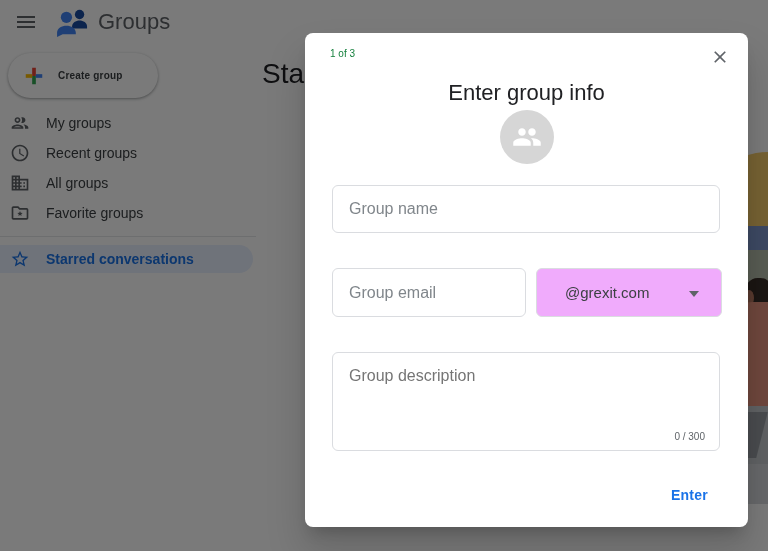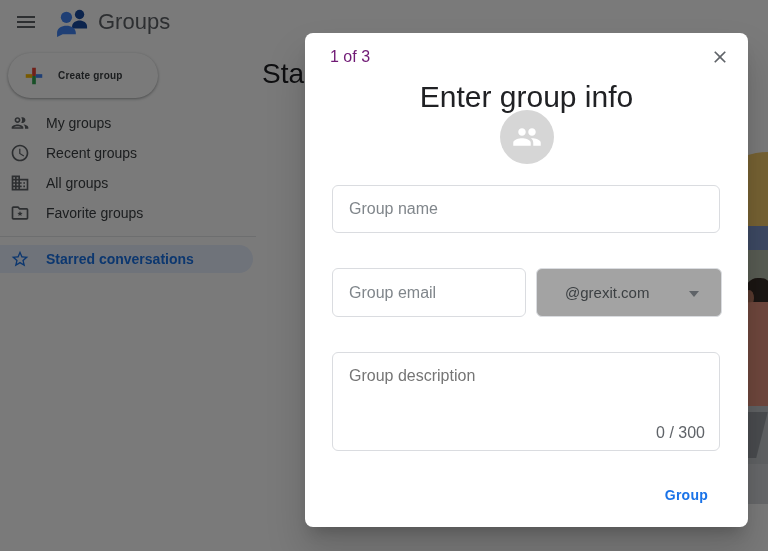--- a/index.html
+++ b/index.html
@@ -41,44 +41,44 @@
   .illu .bench { position:absolute; top:256px; right:0; width:56px; height:58px; background:#c9cdd1; }
   .illu .bench2{ position:absolute; top:262px; right:6px; width:40px; height:46px; background:#9ba0a6; transform:skewX(-14deg); }
   .illu .floor { position:absolute; top:314px; right:0; width:70px; height:40px; background:#d7dadd; }
 
   
   .scrim { position:absolute; inset:0; background:rgba(0,0,0,.52); z-index:5; }
 
   
   .dialog { position:absolute; left:305px; top:33px; width:443px; height:494px; background:#fff; z-index:10;
     border-radius:8px; box-shadow:0 11px 15px -7px rgba(0,0,0,.2), 0 24px 38px 3px rgba(0,0,0,.14); }
-  .step { position:absolute; left:25px; top:15px; font-size:16px; color:#701a75; }
+  .step { position:absolute; left:25px; top:15px; font-size:10px; color:#15803d; }
   .close-btn { position:absolute; right:16px; top:13px; width:24px; height:24px; border:none; background:transparent; cursor:pointer; padding:0; }
   .close-btn svg { width:20px; height:20px; }
-  .dlg-title { position:absolute; left:0; top:47px; width:100%; text-align:center; font-size:30px; color:#202124; }
+  .dlg-title { position:absolute; left:0; top:47px; width:100%; text-align:center; font-size:22px; color:#202124; }
   .avatar { position:absolute; left:50%; top:77px; transform:translateX(-50%); width:54px; height:54px; border-radius:50%;
     background:#d6d6d6; display:flex; align-items:center; justify-content:center; }
   .avatar svg { width:30px; height:30px; }
 
   .fld { position:absolute; border:1px solid #dadce0; border-radius:6px; background:#fff; font-family:"Liberation Sans",sans-serif; }
   input.fld { padding:16px 16px; font-size:16px; color:#202124; outline:none; }
   input.fld::placeholder, textarea.fld::placeholder { color:#80868b; opacity:1; }
   .name-input  { left:27px; top:152px; width:388px; height:48px; }
   .email-input { left:27px; top:235px; width:194px; height:49px; }
 
   .domain-select { position:absolute; left:231px; top:235px; width:186px; height:49px; border:1px solid #dadce0;
-    border-radius:6px; background:#a3a3a3; display:flex; align-items:center; cursor:pointer; }
+    border-radius:6px; background:#f0abfc; display:flex; align-items:center; cursor:pointer; }
   .domain-select .val { margin-left:28px; font-size:15px; color:#3c4043; }
   .caret { position:absolute; right:22px; top:50%; margin-top:-2px; width:0; height:0;
     border-left:5px solid transparent; border-right:5px solid transparent; border-top:6px solid #5f6368; }
 
   .desc-wrap { position:absolute; left:27px; top:319px; width:388px; height:99px; border:1px solid #dadce0; border-radius:6px; background:#fff; }
   .desc-input { width:100%; height:72px; border:none; outline:none; resize:none; padding:14px 16px 0 16px;
     font-size:16px; font-family:"Liberation Sans",sans-serif; color:#202124; background:transparent; }
-  .counter { position:absolute; right:14px; bottom:8px; font-size:16px; color:#5f6368; }
+  .counter { position:absolute; right:14px; bottom:8px; font-size:10px; color:#5f6368; }
 
   .next-btn { position:absolute; right:30px; bottom:16px; border:none; background:transparent; cursor:pointer;
     padding:8px 10px; font-size:14px; font-weight:bold; color:#1a73e8; letter-spacing:.25px; border-radius:4px;
     font-family:"Liberation Sans",sans-serif; }
 </style>
 </head>
 <body>
 
 <div class="stage">
 
@@ -184,16 +184,16 @@
     <div class="domain-select">
       <span class="val">@grexit.com</span>
       <span class="caret"></span>
     </div>
 
     <div class="desc-wrap">
       <textarea class="desc-input" placeholder="Group description" style=""></textarea>
       <span class="counter">0 / 300</span>
     </div>
 
-    <button class="next-btn">Group</button>
+    <button class="next-btn">Enter</button>
   </div>
 
 </div>
 
 </body></html>

